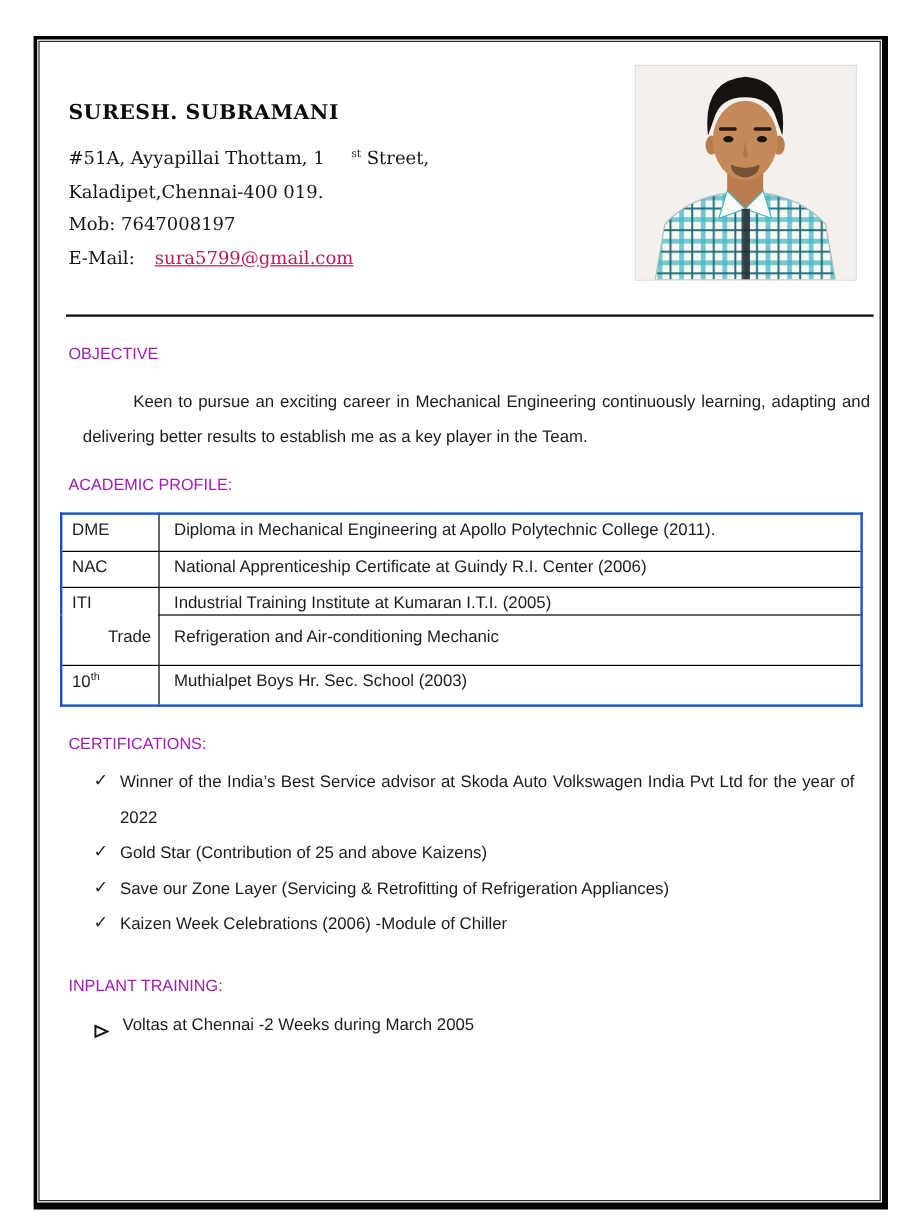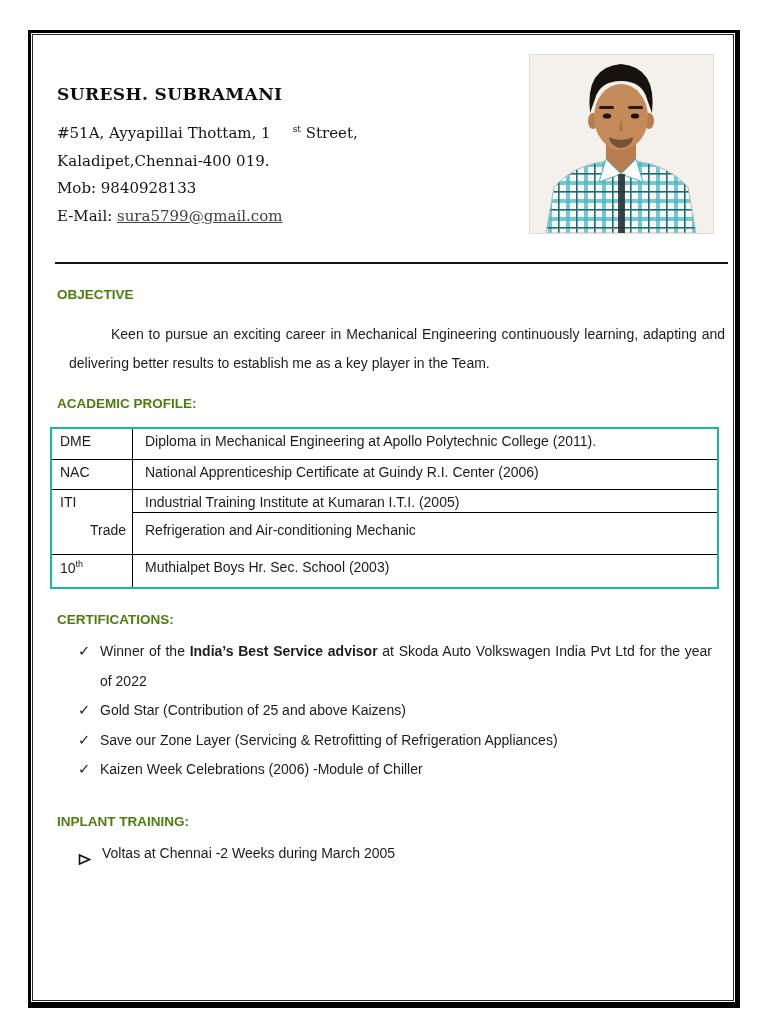--- a/index.html
+++ b/index.html
@@ -8,66 +8,66 @@
   
   .frame{position:absolute;left:28px;top:30px;width:712px;height:978px;box-sizing:border-box;
          border:3px solid #000;border-right-width:5px;border-bottom-width:6px;}
   .frame::before{content:"";position:absolute;inset:1px;border:1px solid #2a2a2a;}
   
   .header-text{position:absolute;left:57px;top:84px;width:440px;
                font-family:"DejaVu Serif","Liberation Serif",serif;}
   .candidate-name{margin:0 0 12px 0;font-size:17px;font-weight:bold;color:#0d0d0d;letter-spacing:.4px;}
   .hline{margin:0;font-size:15px;line-height:27.5px;color:#151515;}
   .hline sup{font-size:9px;padding-left:22px;}
-  a.email-link{color:#404040;text-decoration:underline;cursor:pointer;}
+  a.email-link{color:#be185d;text-decoration:underline;cursor:pointer;margin-left:12px;}
   
   .photo{position:absolute;left:530px;top:55px;width:183px;height:178px;background:#f4f1ec;
          box-shadow:0 0 0 1px #e2ded6;}
   .photo svg{display:block;}
   
   .divider{position:absolute;left:55px;top:262px;width:673px;height:2px;background:#161616;}
   
-  .sec-head{position:absolute;left:57px;margin:0;font-size:13.5px;font-weight:bold;color:#4d7c0f;}
+  .sec-head{position:absolute;left:57px;margin:0;font-size:13.5px;font-weight:normal;color:#a21caf;}
   
   .objective-text{position:absolute;left:57px;top:308px;width:656px;margin:12px;
                   font-size:14px;line-height:29px;text-align:justify;text-indent:42px;color:#1c1c1c;}
   
   .acad-table{position:absolute;left:50px;top:427px;width:669px;border-collapse:collapse;
               font-size:14px;color:#1c1c1c;}
   .acad-table td{border:1px solid #000;vertical-align:top;padding:4px 6px 2px 8px;}
-  .acad-table{border:2px solid #14b8a6;padding-left:39px;}
+  .acad-table{border:2px solid #1d4ed8;padding-left:39px;}
   .acad-table td.c2{padding-left:12px;}
   .acad-table td sup{font-size:9px;}
   .row-h1{height:24px;} .row-h2{height:23px;} .row-h3{height:22px;} .row-h4{height:30px;} .row-h5{height:26px;}
   .cell-refrig{padding-top:9px !important;}
   .lbl-stack .lbl2{display:block;margin-top:12px;text-align:right;}
   
   .blist{position:absolute;left:78px;margin:0;padding:0;list-style:none;}
   .blist li{display:flex;align-items:flex-start;margin:0;}
   .cert-list{top:637px;width:634px;}
   .cert-list li{font-size:14px;line-height:29.5px;}
   .cert-list .bullet{flex:0 0 22px;font-size:14.5px;color:#222;}
   .cert-list .btext{flex:1;text-align:justify;}
   .train-list{top:838px;width:600px;}
   .train-list li{font-size:14px;line-height:30px;}
   .train-list .bullet{flex:0 0 24px;padding-top:8px;}
-  .bold{font-weight:bold;}
+  .bold{font-weight:normal;}
 </style>
 </head>
 <body>
 
 <div class="page">
 
   <div class="frame"></div>
 
   <div class="header-text">
     <h1 class="candidate-name">SURESH. SUBRAMANI</h1>
     <p class="hline"><span>#51A, Ayyapillai Thottam, 1</span><sup>st</sup><span> Street,</span></p>
     <p class="hline">Kaladipet,Chennai-400 019.</p>
-    <p class="hline">Mob: 9840928133</p>
+    <p class="hline">Mob: 7647008197</p>
     <p class="hline"><span>E-Mail: </span><a class="email-link">sura5799@gmail.com</a></p>
   </div>
 
   <div class="photo">
     <svg width="183" height="178" viewBox="0 0 183 178">
       <defs>
         <pattern id="plaid" width="18" height="18" patternUnits="userSpaceOnUse">
           <rect width="18" height="18" fill="#f8f7f4"></rect>
           <rect width="18" height="4" fill="#49b8c4" opacity="0.75"></rect>
           <rect width="4" height="18" fill="#49b8c4" opacity="0.75"></rect>

